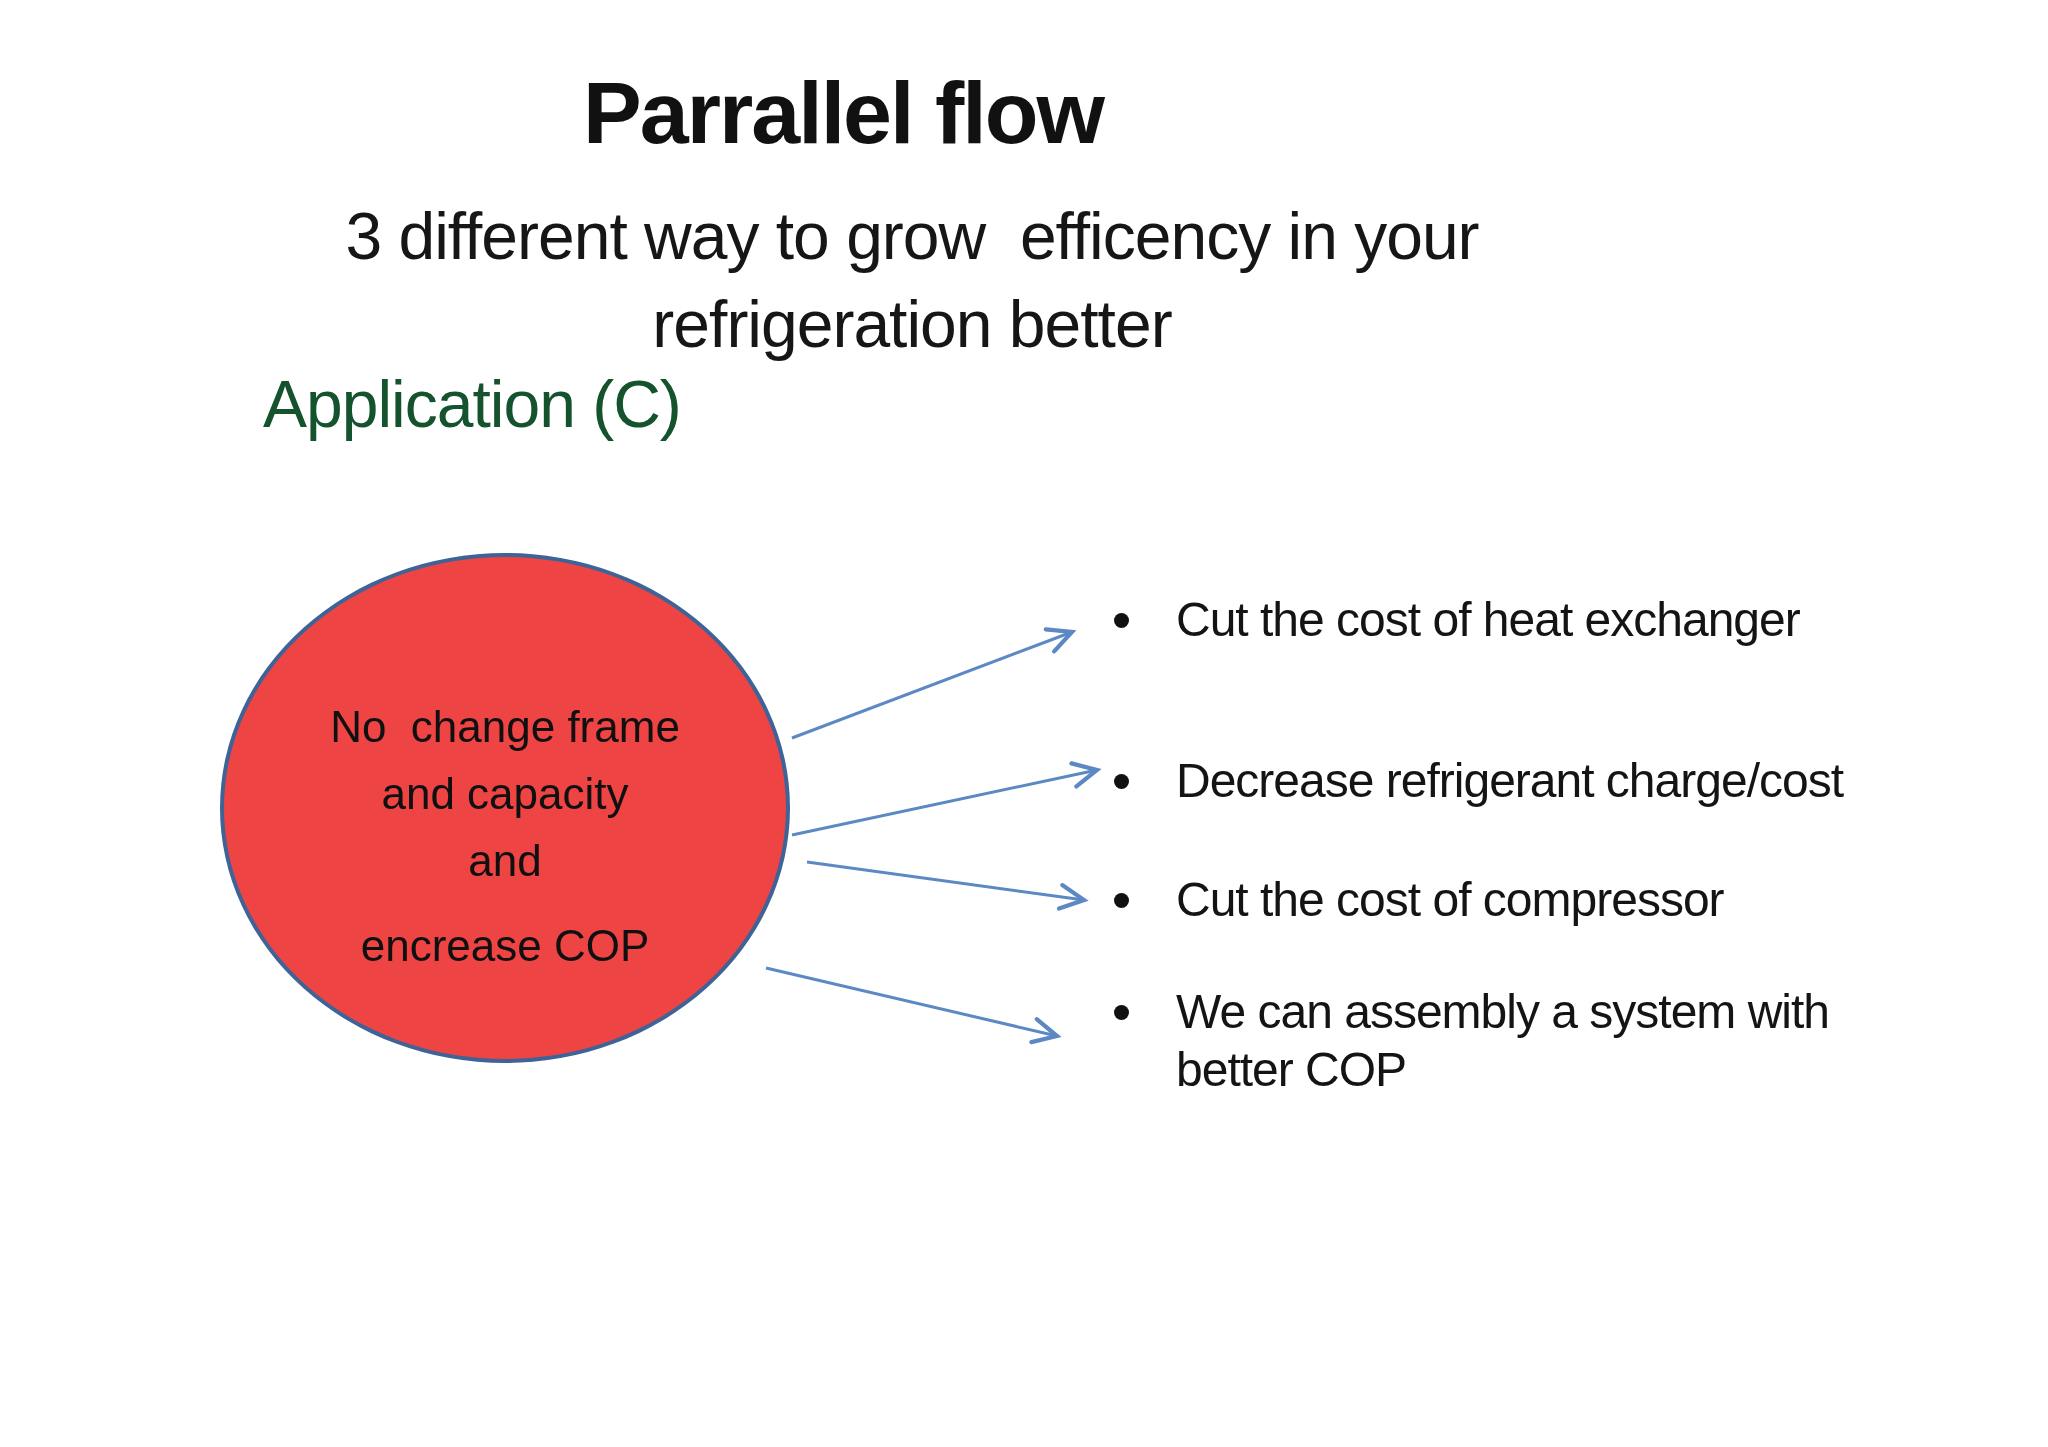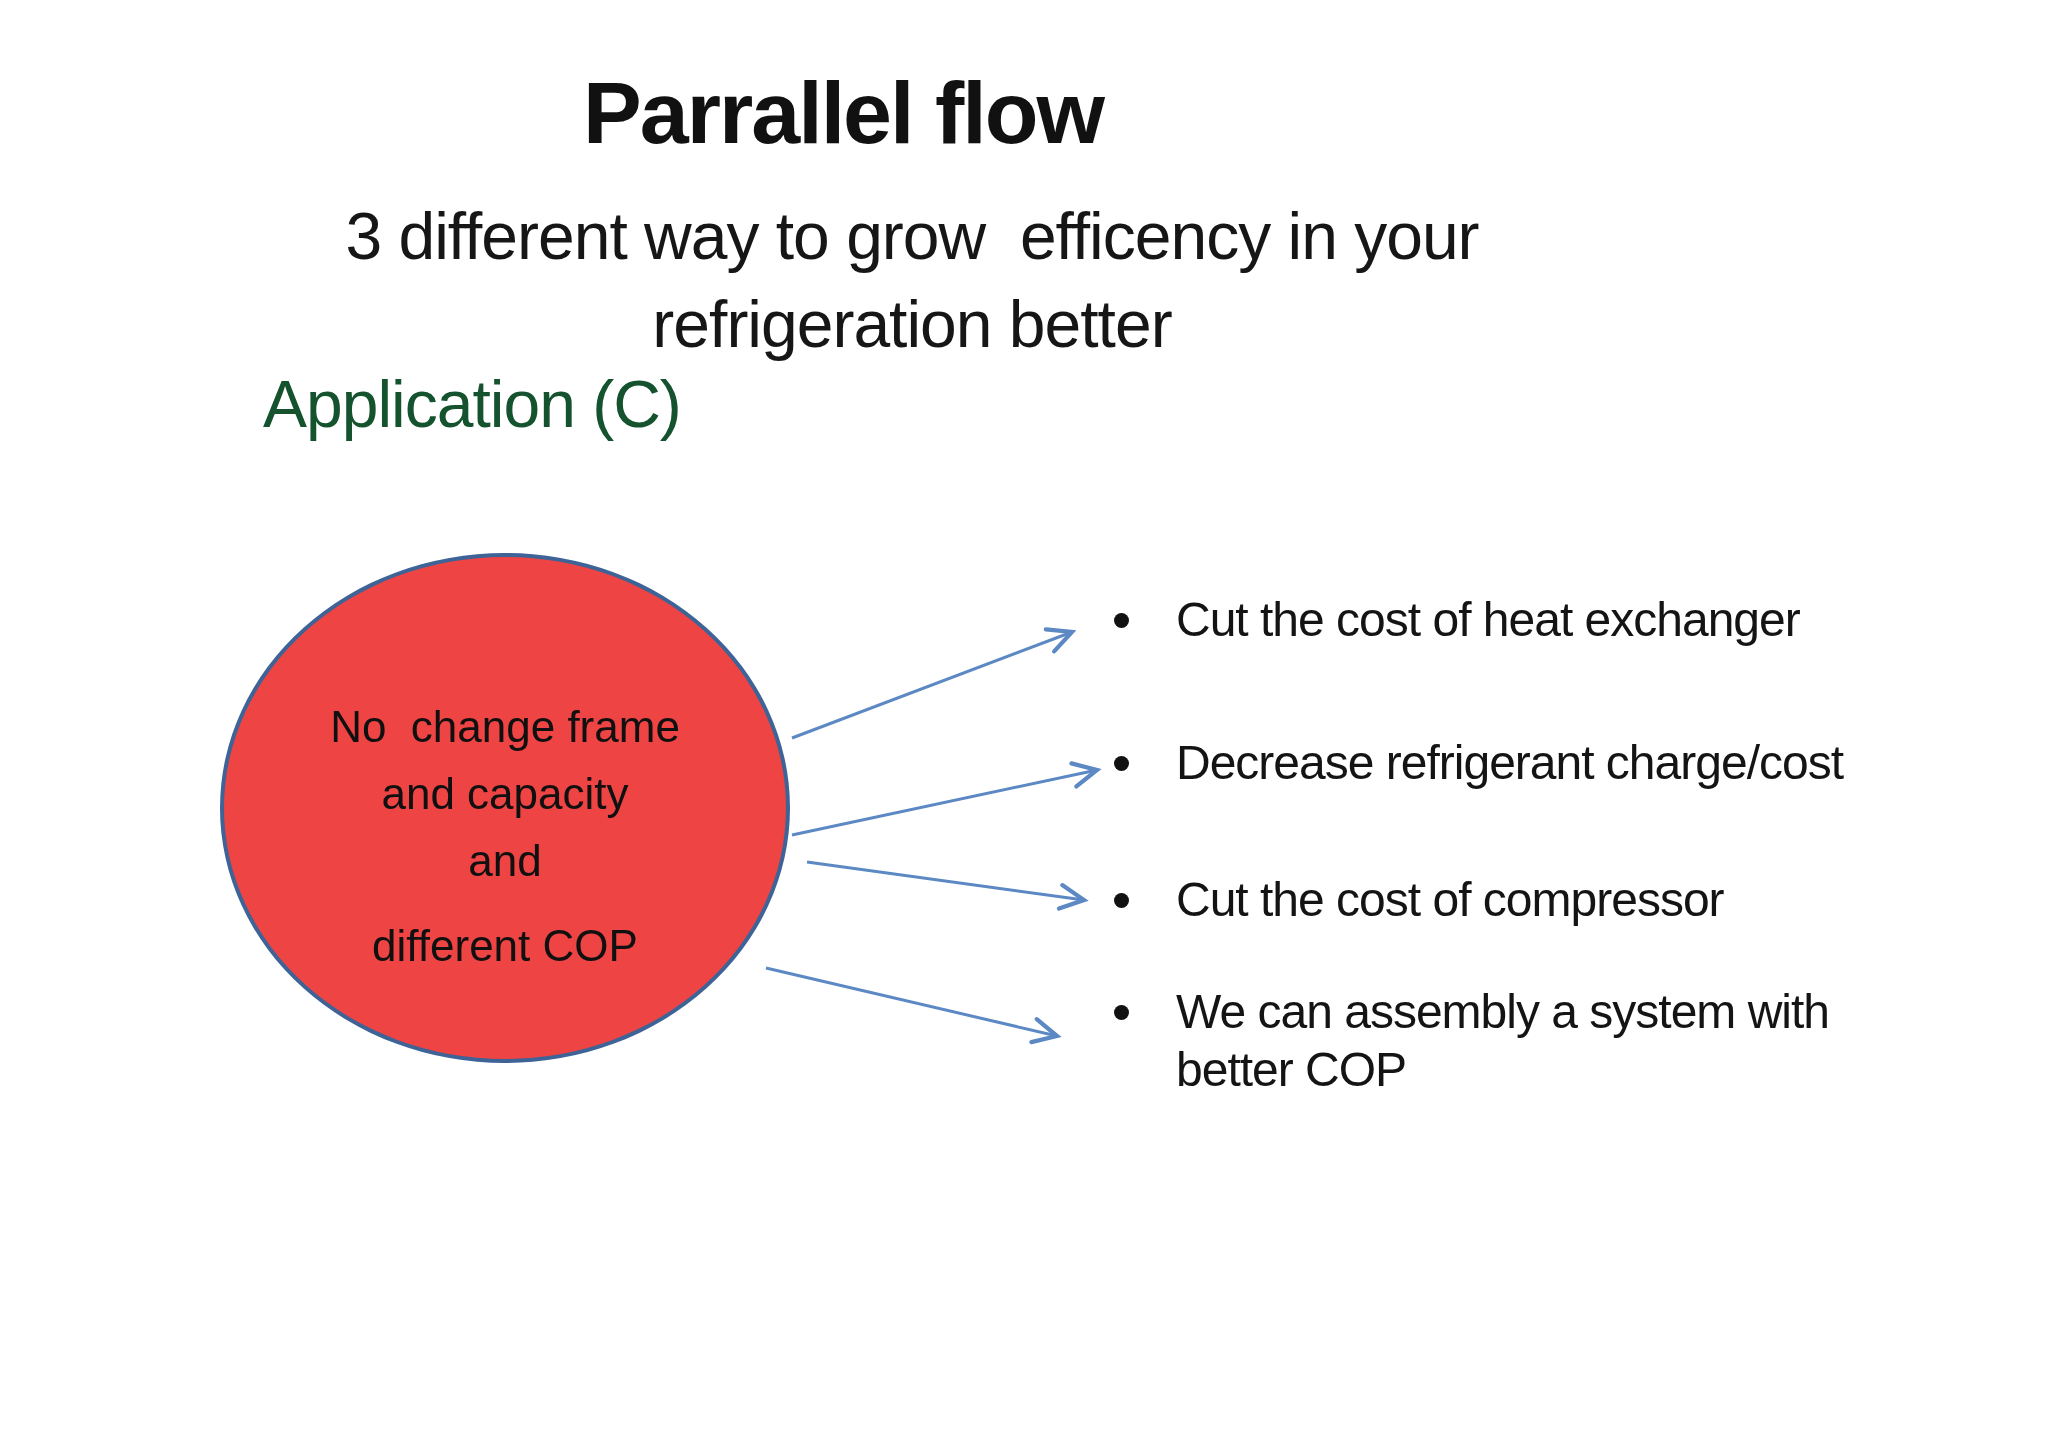--- a/index.html
+++ b/index.html
@@ -91,41 +91,41 @@
   }
   .bullet-row .btext {
     margin-left: 47px;
     font-size: 48px;
     line-height: 58px;
     letter-spacing: -1px;
     color: #141414;
   }
   .bullet-row.wrap .btext { max-width: 720px; }
   #row-1 { left: 1114px; top: 591px; }
-  #row-2 { left: 1114px; top: 734px; text-align: center; }
+  #row-2 { left: 1114px; top: 752px; text-align: center; }
   #row-3 { left: 1114px; top: 871px; }
   #row-4 { left: 1114px; top: 983px; }
 </style>
 </head>
 <body>
 
 <div class="slide-title">Parrallel flow</div>
 
 <div class="slide-subtitle">
   <div class="line">3 different way to grow  efficency in your</div>
   <div class="line">refrigeration better</div>
 </div>
 
 <div class="application-label">Application (C)</div>
 
 <div class="concept-ellipse">
   <div class="eline">No  change frame</div>
   <div class="eline">and capacity</div>
   <div class="eline">and</div>
-  <div class="eline last">different COP</div>
+  <div class="eline last">encrease COP</div>
 </div>
 
 <svg class="arrow-layer" width="2048" height="1447" viewBox="0 0 2048 1447" xmlns="http://www.w3.org/2000/svg">
   <defs>
     <marker id="arrowhead" viewBox="0 0 14 14" refX="12" refY="7" markerWidth="11" markerHeight="11" orient="auto">
       <path d="M2,2 L12,7 L2,12" fill="none" stroke="#5c88c4" stroke-width="1.8" stroke-linecap="round"></path>
     </marker>
   </defs>
   <line x1="792" y1="738" x2="1072" y2="632" stroke="#5c88c4" stroke-width="3" marker-end="url(#arrowhead)"></line>
   <line x1="792" y1="835" x2="1097" y2="770" stroke="#5c88c4" stroke-width="3" marker-end="url(#arrowhead)"></line>

